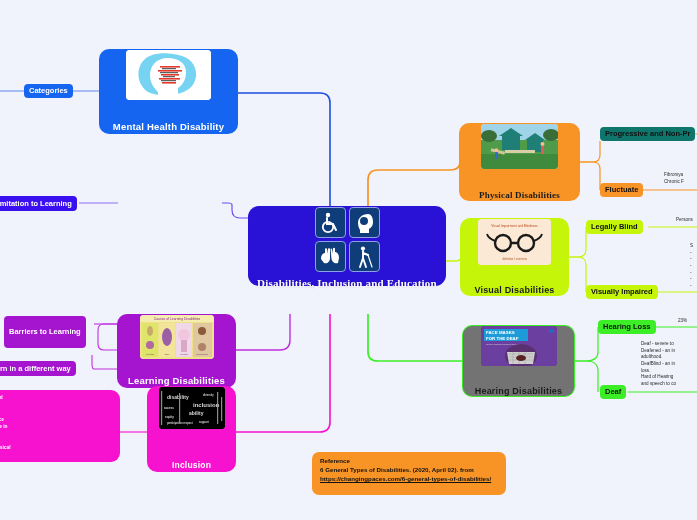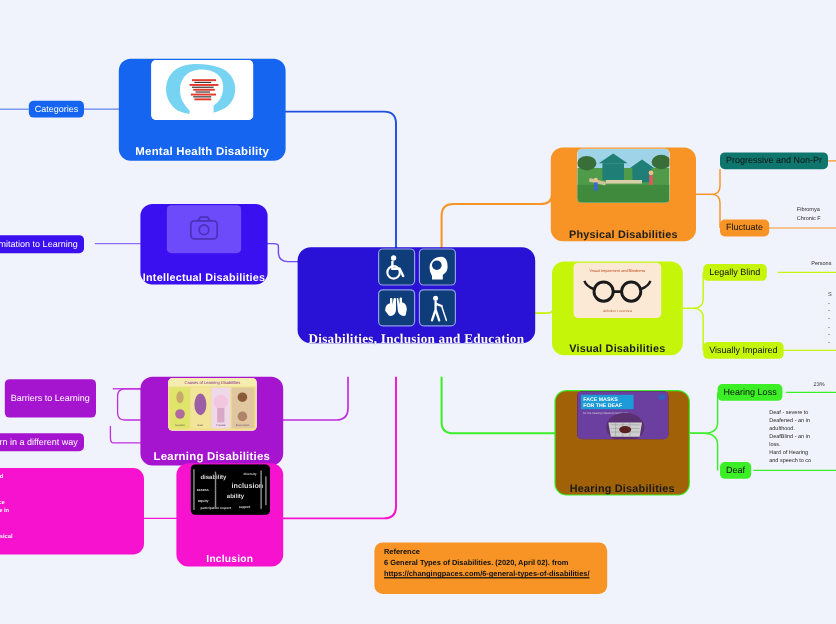--- a/index.html
+++ b/index.html
@@ -104,45 +104,45 @@
   #inclusion .thumb { width: 66px; height: 42px; background: #000; }
   #inclusion .caption { font-size: 8.5px; margin-top: 3px; }
 
   
   #physical {
     left: 460px; top: 124px; width: 119px; height: 76px;
     background: #f79425;
     box-shadow: 0 0 0 1px #f79425;
   }
   #physical .thumb { width: 77px; height: 45px; }
-  #physical .caption { font-size: 9px; margin-top: 15px; color:#1b1b1b; }
+  #physical .caption { font-size: 9px; margin-top: 15px; color:#1b1b1b;font-family:Liberation Serif, serif; }
 
   #visual {
     left: 461px; top: 219px; width: 107px; height: 76px;
     background: #c5f60a;
     box-shadow: 0 0 0 1px #c5f60a;
   }
   #visual .thumb { width: 73px; height: 46px; background:#fbe8d5; }
   #visual .caption { font-size: 9px; margin-top: 3px; color:#1b1b1b; }
 
   #hearing {
-    left: 463px; top: 326px; width: 111px; height: 86px;
-    background: #a16207;
+    left: 463px; top: 326px; width: 111px; height: 70px;
+    background: #737373;
     box-shadow: 0 0 0 1px #3bee25;
   }
   #hearing .thumb { width: 76px; height: 40px; background:#4a2070; }
   #hearing .caption { font-size: 9px; margin-top: 3px; color:#1b1b1b; }
 
   
   .pill {
     position: absolute;
     box-sizing: border-box;
     border-radius: 4px;
     font-size: 7.5px;
-    font-weight: normal;
+    font-weight: bold;
     color: #ffffff;
     display: flex;
     align-items: center;
     padding: 0 5px;
     white-space: nowrap;
     line-height: 1;
   }
 
   #pill-categories { left: 24px; top: 84px; height: 14px; background:#1565f0; }
   #pill-limitation { left: -12px; top: 196px; height: 15px; background:#3a0ff0; }
@@ -295,31 +295,20 @@
           <rect x="34" y="22.2" width="18" height="1"></rect>
           <rect x="37" y="26.2" width="12" height="1"></rect>
           <rect x="35" y="30.2" width="15" height="1"></rect>
         </g>
       </svg>
     </div>
     <div class="caption">Mental Health Disability</div>
   </div>
   <div class="pill" id="pill-categories">Categories</div>
 
-  <div class="node" id="intellectual">
-    <div class="thumb">
-      <svg viewBox="0 0 62 40" aria-hidden="true">
-        <rect width="62" height="40" fill="#6d4bfb"></rect>
-        <rect x="20" y="13" width="22" height="15" rx="3" stroke="#4b32b8" stroke-width="1.5" fill="none"></rect>
-        <path d="M26 13 L28 10 L34 10 L36 13" stroke="#4b32b8" stroke-width="1.5" fill="none"></path>
-        <circle cx="31" cy="20.5" r="4" stroke="#4b32b8" stroke-width="1.5" fill="none"></circle>
-      </svg>
-    </div>
-    <div class="caption">Intellectual Disabilities</div>
-  </div>
   <div class="pill" id="pill-limitation">Limitation to Learning</div>
 
   <div class="node" id="learning">
     <div class="thumb">
       <svg viewBox="0 0 74 44" aria-hidden="true">
         <rect width="74" height="44" fill="#efe08a"></rect>
         <rect x="0" y="0" width="74" height="7" fill="#f5ecb0"></rect>
         <text x="37" y="5" font-size="3.4" fill="#8a2b8a" text-anchor="middle" font-family="Liberation Sans, sans-serif">Causes of Learning Disabilities</text>
         <rect x="2" y="8" width="16" height="34" fill="#dfe46a"></rect>
         <rect x="19" y="8" width="16" height="34" fill="#f2e59a"></rect>

